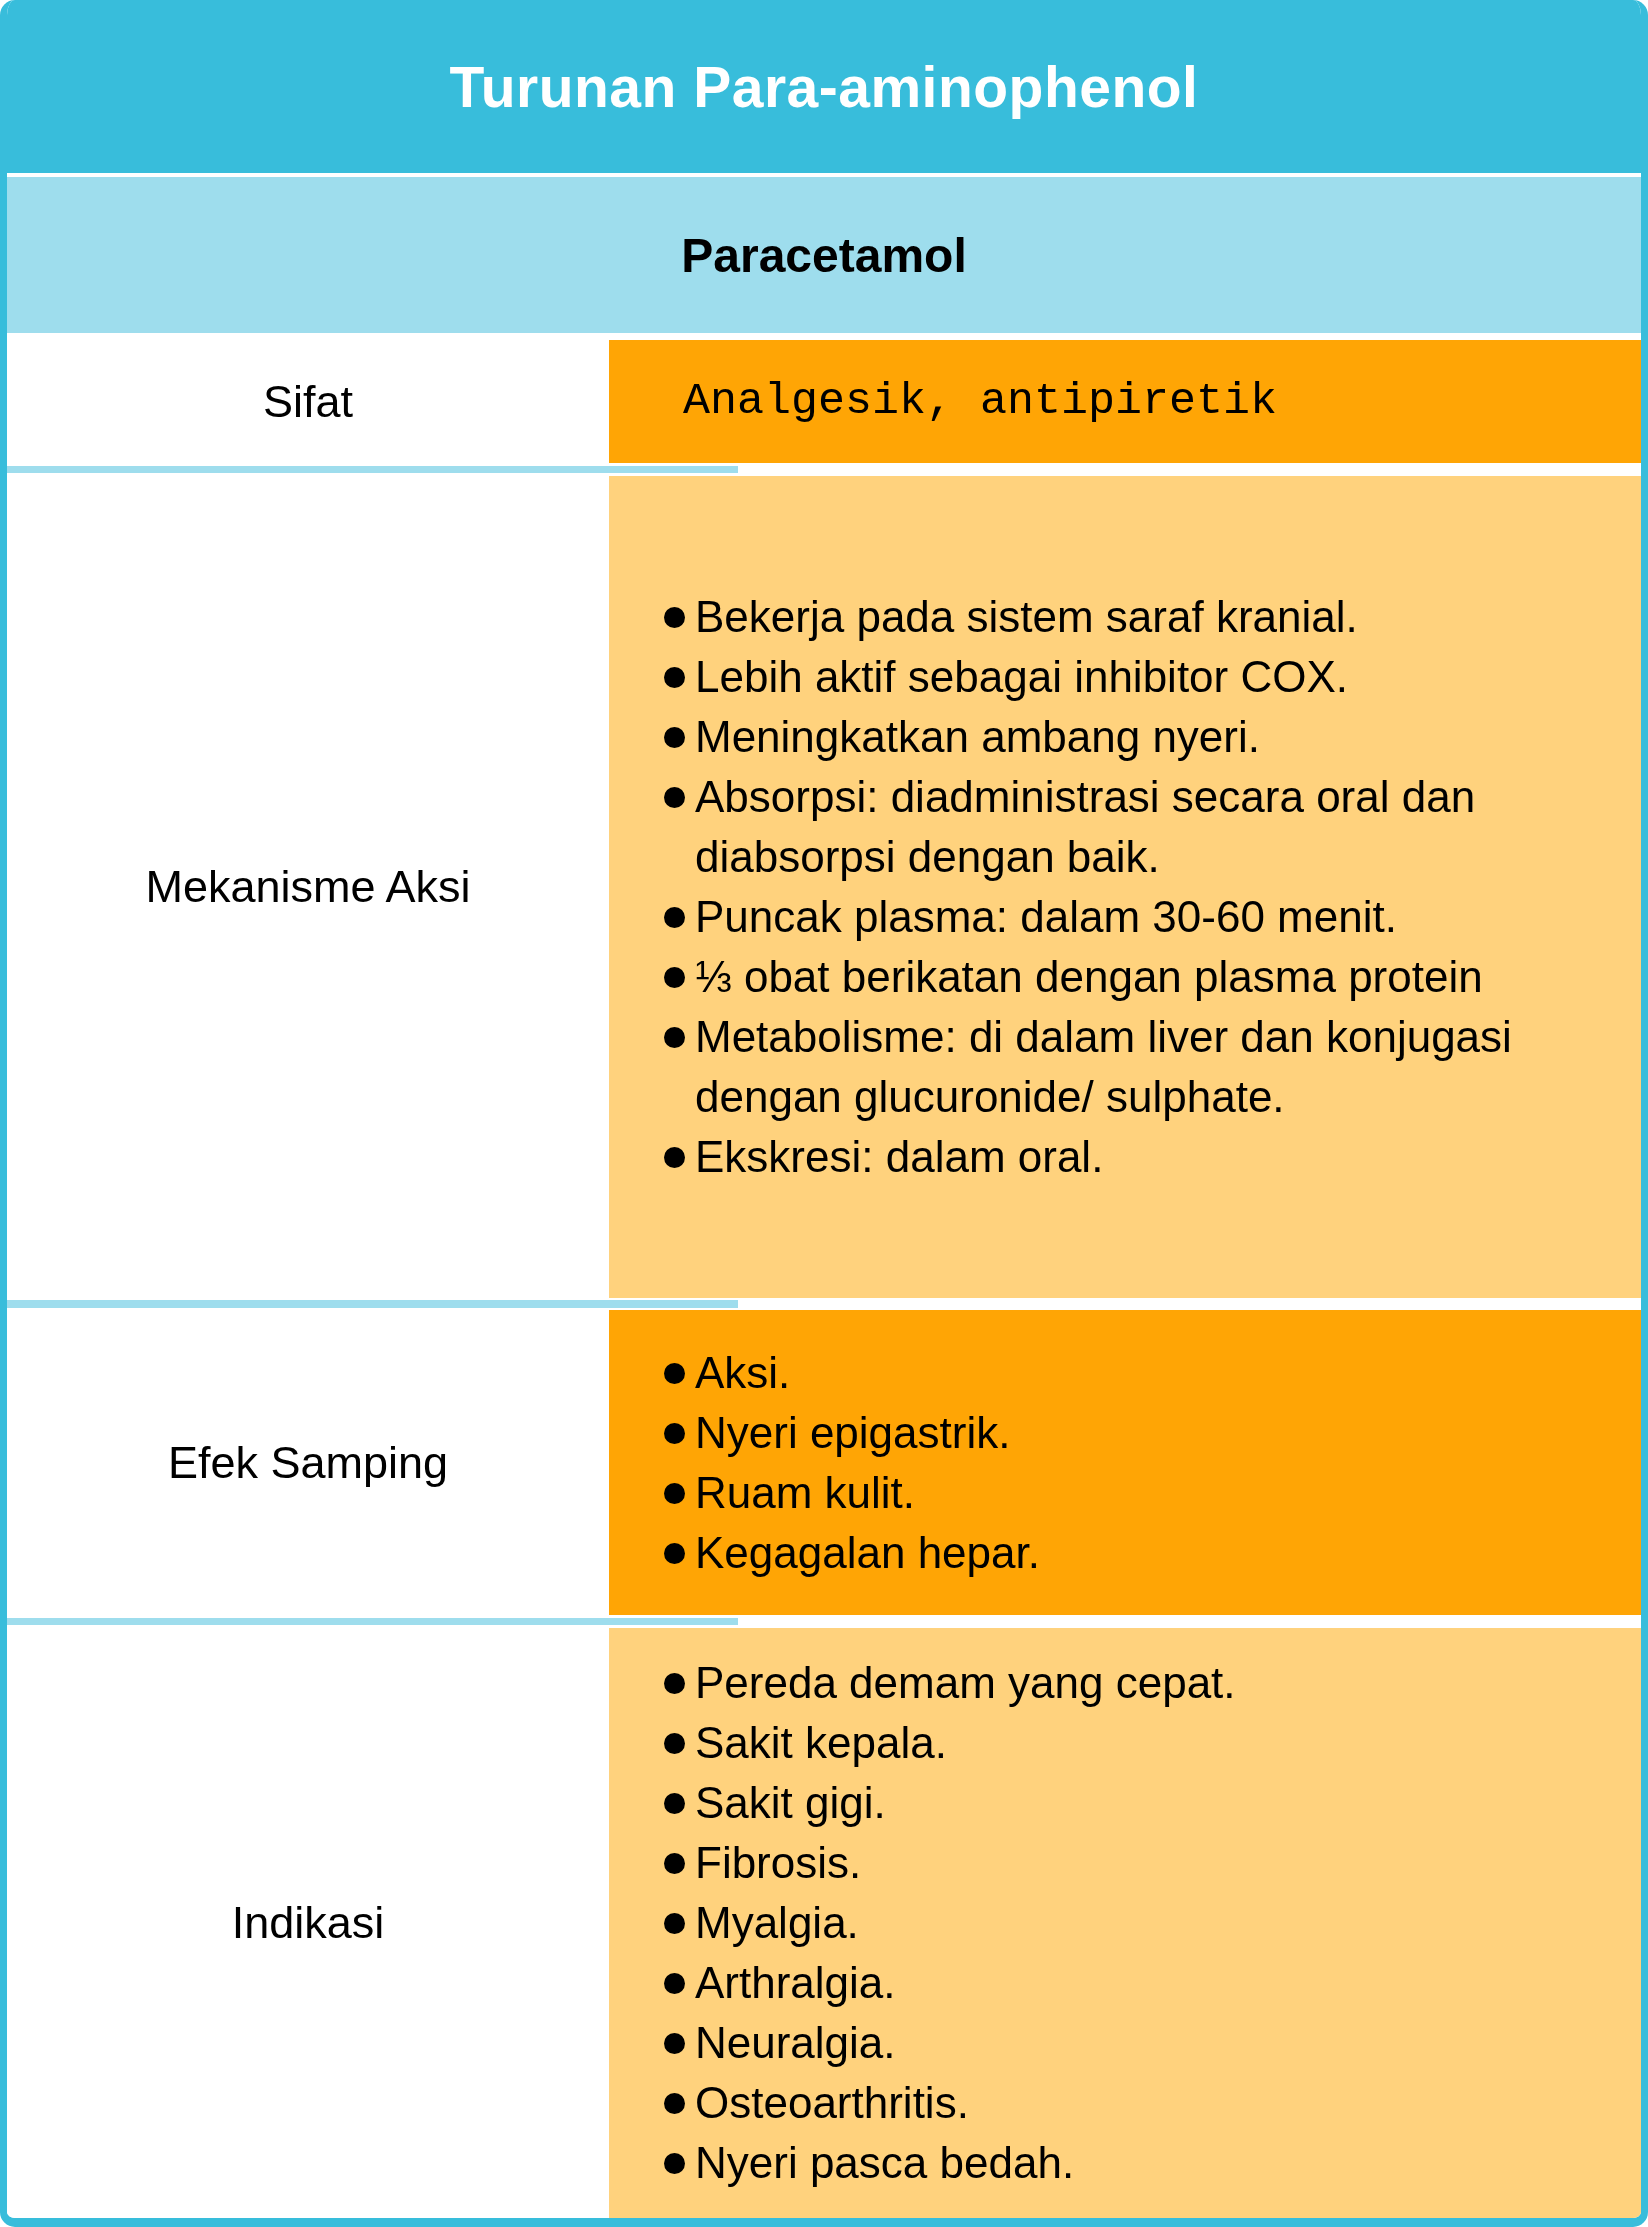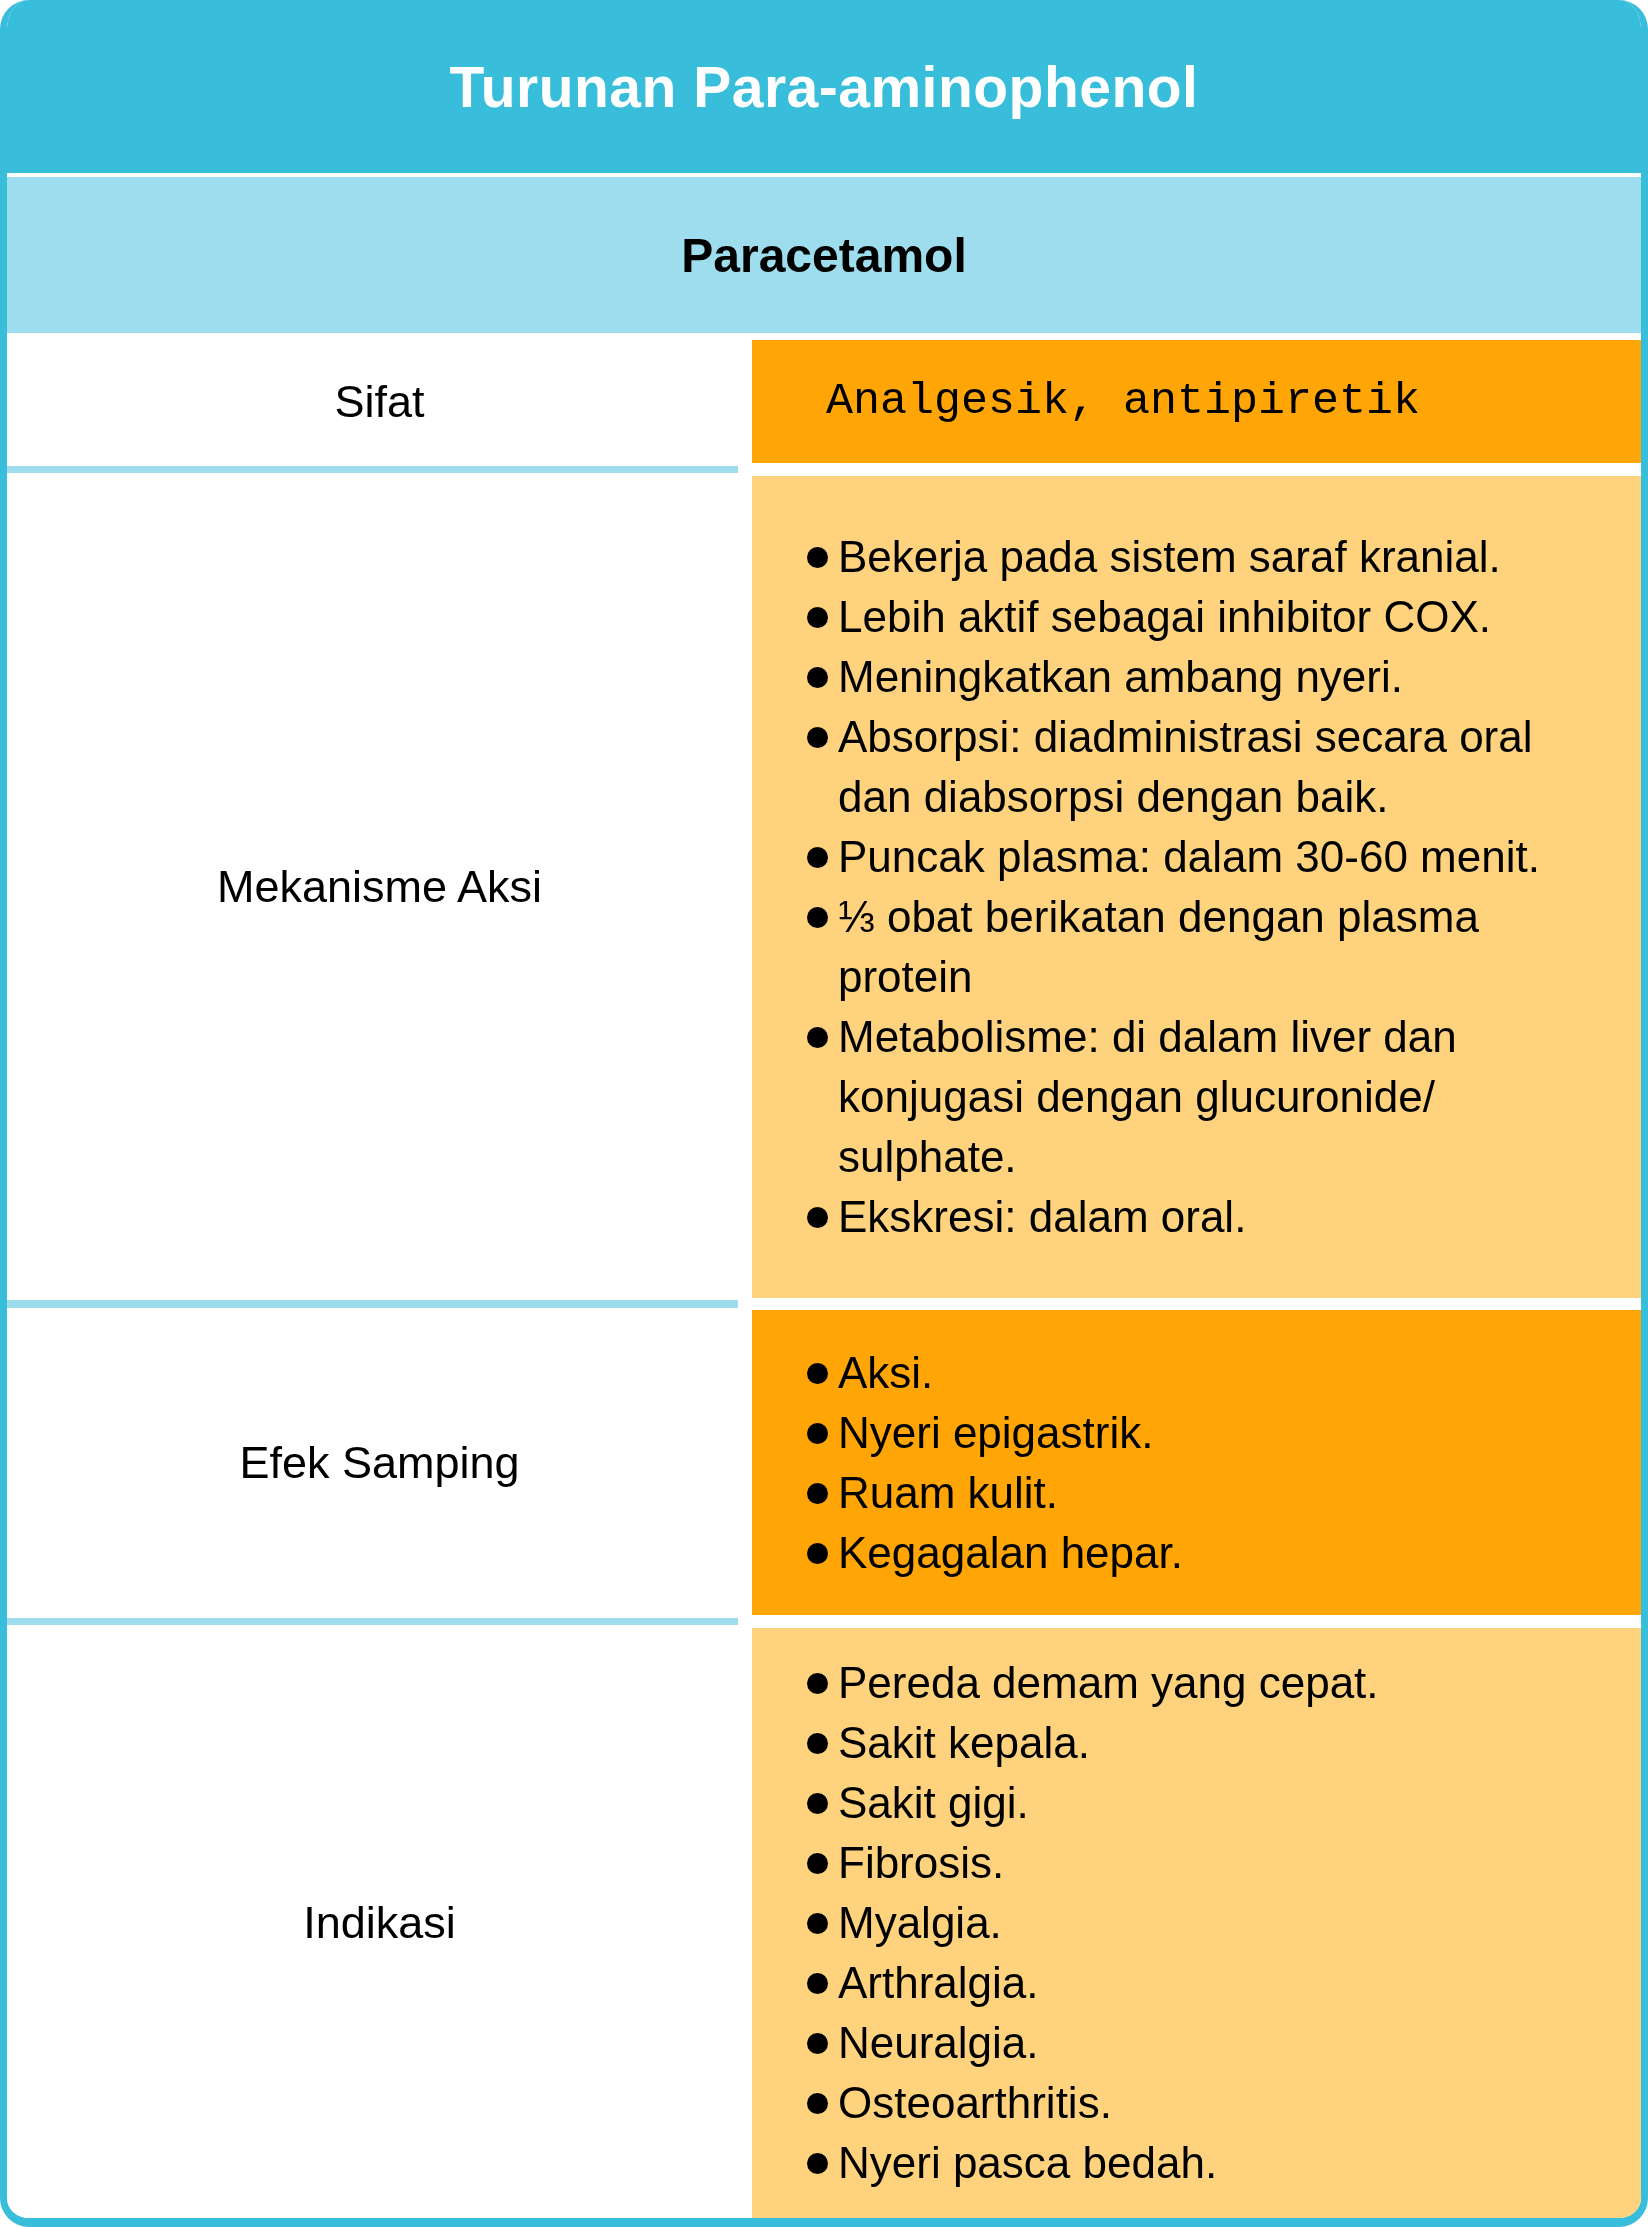--- a/index.html
+++ b/index.html
@@ -6,21 +6,21 @@
   html, body { background: #ffffff; }
   body {
     width: 1648px;
     font-family: "Liberation Sans", "DejaVu Sans", sans-serif;
     color: #000000;
   }
 
   .card {
     width: 1648px;
     height: 2227px;
-    border-radius: 29px;
+    border-radius: 15px;
     overflow: hidden;
     background: #ffffff;
     border-left: 7.3px solid #38BDDB;
     border-right: 7.3px solid #38BDDB;
     border-bottom: 9.3px solid #38BDDB;
     display: flex;
     flex-direction: column;
   }
 
   
@@ -55,21 +55,21 @@
   }
 
   
   .row { display: flex; flex: 0 0 auto; }
   .row-indikasi { flex: 1 1 auto; }
   .row-sifat      { height: 123px; }
   .row-mekanisme  { height: 822px; }
   .row-efek       { height: 305px; }
 
   .label-cell {
-    width: 745px;
+    width: 602px;
     flex: 0 0 auto;
     background: #ffffff;
     display: flex;
     align-items: center;
     justify-content: center;
   }
   .label-cell span {
     font-size: 45px;
     color: #000000;
     text-align: center;

